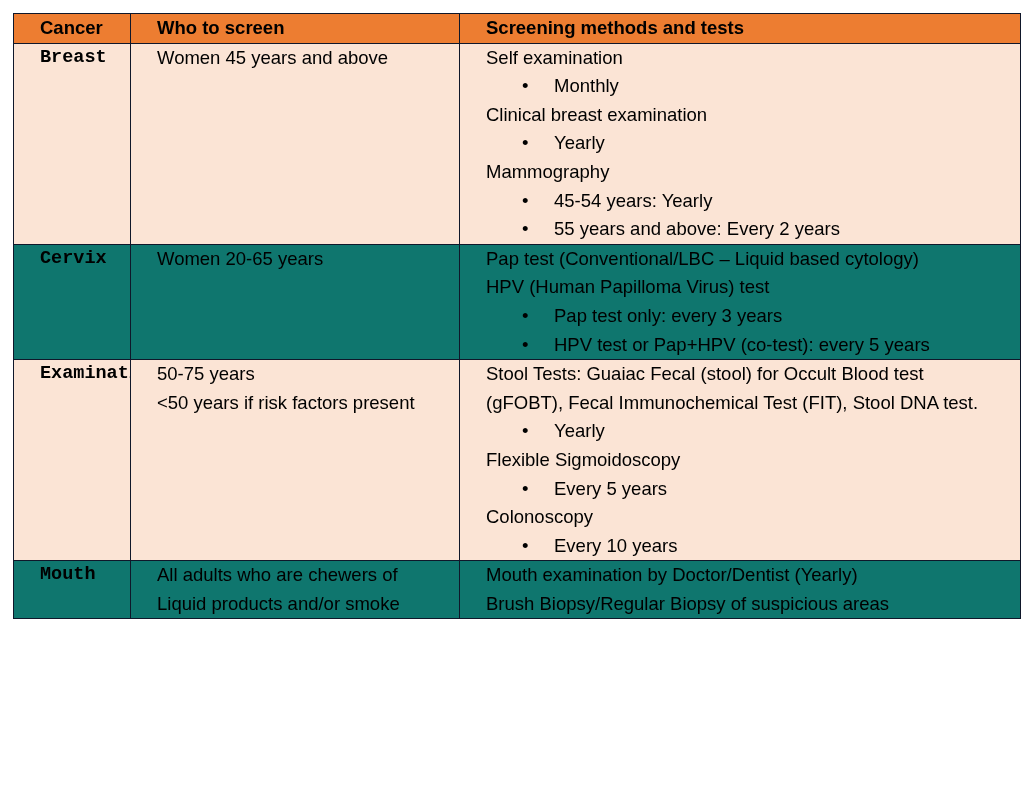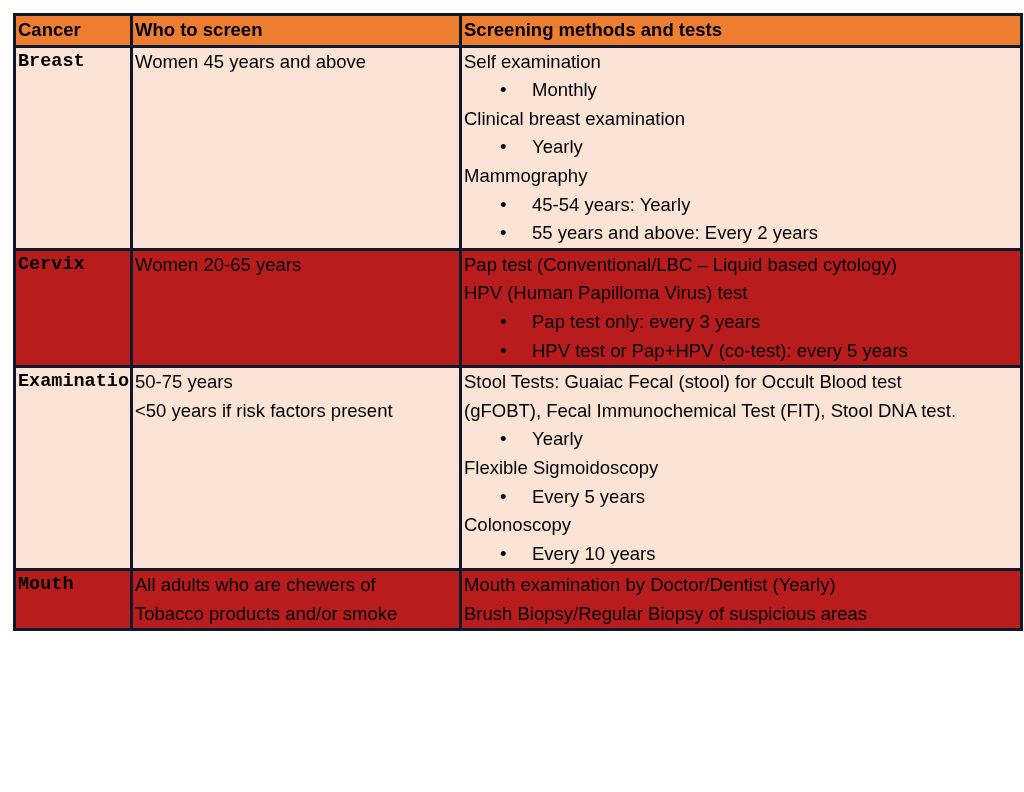--- a/index.html
+++ b/index.html
@@ -4,29 +4,29 @@
 <style>
   html, body { margin: 0; padding: 0; background: #ffffff; }
   body { width: 1024px; height: 792px; position: relative; overflow: hidden;
          font-family: "Liberation Sans", "DejaVu Sans", sans-serif; color: #000; }
   table.screening {
     position: absolute; left: 13px; top: 13px;
     width: 1007px; border-collapse: collapse; table-layout: fixed;
     font-size: 18.5px; line-height: 28.6px;
   }
   table.screening td, table.screening th {
-    border: 3px solid #0f172a; vertical-align: top; padding: 0 2px;
+    border: 1px solid #0f172a; vertical-align: top; padding: 0 26px;
     text-align: left; overflow: hidden;
   }
   col.c1 { width: 117px; }
   col.c2 { width: 329px; }
   col.c3 { width: 561px; }
   thead th { background: #ED7D31; font-weight: bold; height: 28px; }
   tr.shaded td { background: #FBE4D5; }
-  tr.plain td { background: #b91c1c; }
+  tr.plain td { background: #0f766e; }
   td.cancer { font-weight: bold; font-family: Liberation Mono, monospace; }
   .line { display: block; white-space: nowrap; }
   .bullet { display: block; white-space: nowrap; padding-left: 36px; position: relative; }
   .bullet .dot { position: absolute; left: 36px; top: 0; width: 32px; }
   .bullet .txt { padding-left: 32px; display: inline-block; }
   tr.r-breast td { height: 199px; }
   tr.r-cervix td { height: 114px; }
   tr.r-colorectal td { height: 198px; }
   tr.r-lung td { height: 84px; }
   tr.r-prostate td { height: 84px; }
@@ -95,21 +95,21 @@
         <span class="bullet"><span class="dot">•</span><span class="txt">Every 10 years</span></span>
       </td>
     </tr>
 
 
 
     <tr class="plain r-mouth">
       <td class="cancer">Mouth</td>
       <td>
         <span class="line">All adults who are chewers of</span>
-        <span class="line">Tobacco products and/or smoke</span>
+        <span class="line">Liquid products and/or smoke</span>
       </td>
       <td>
         <span class="line">Mouth examination by Doctor/Dentist (Yearly)</span>
         <span class="line">Brush Biopsy/Regular Biopsy of suspicious areas</span>
       </td>
     </tr>
   </tbody>
 </table>
 
 </body></html>

